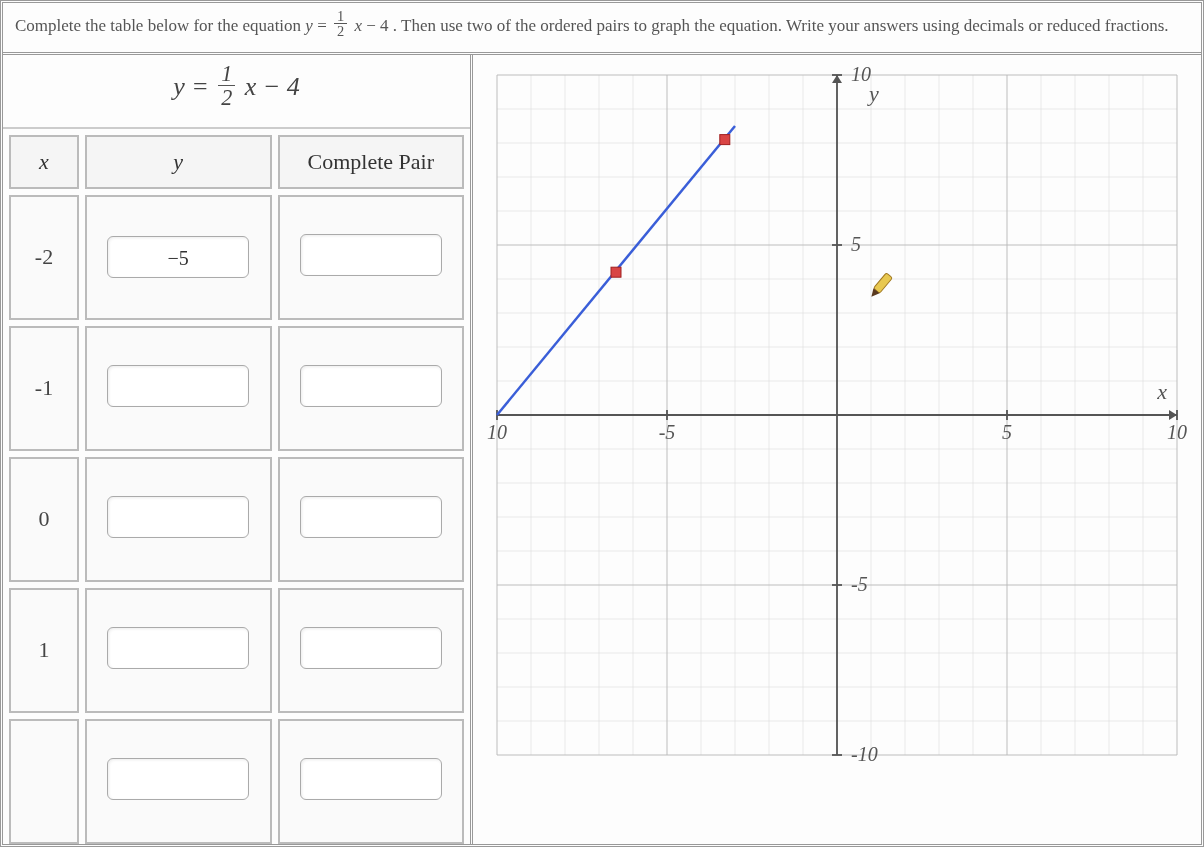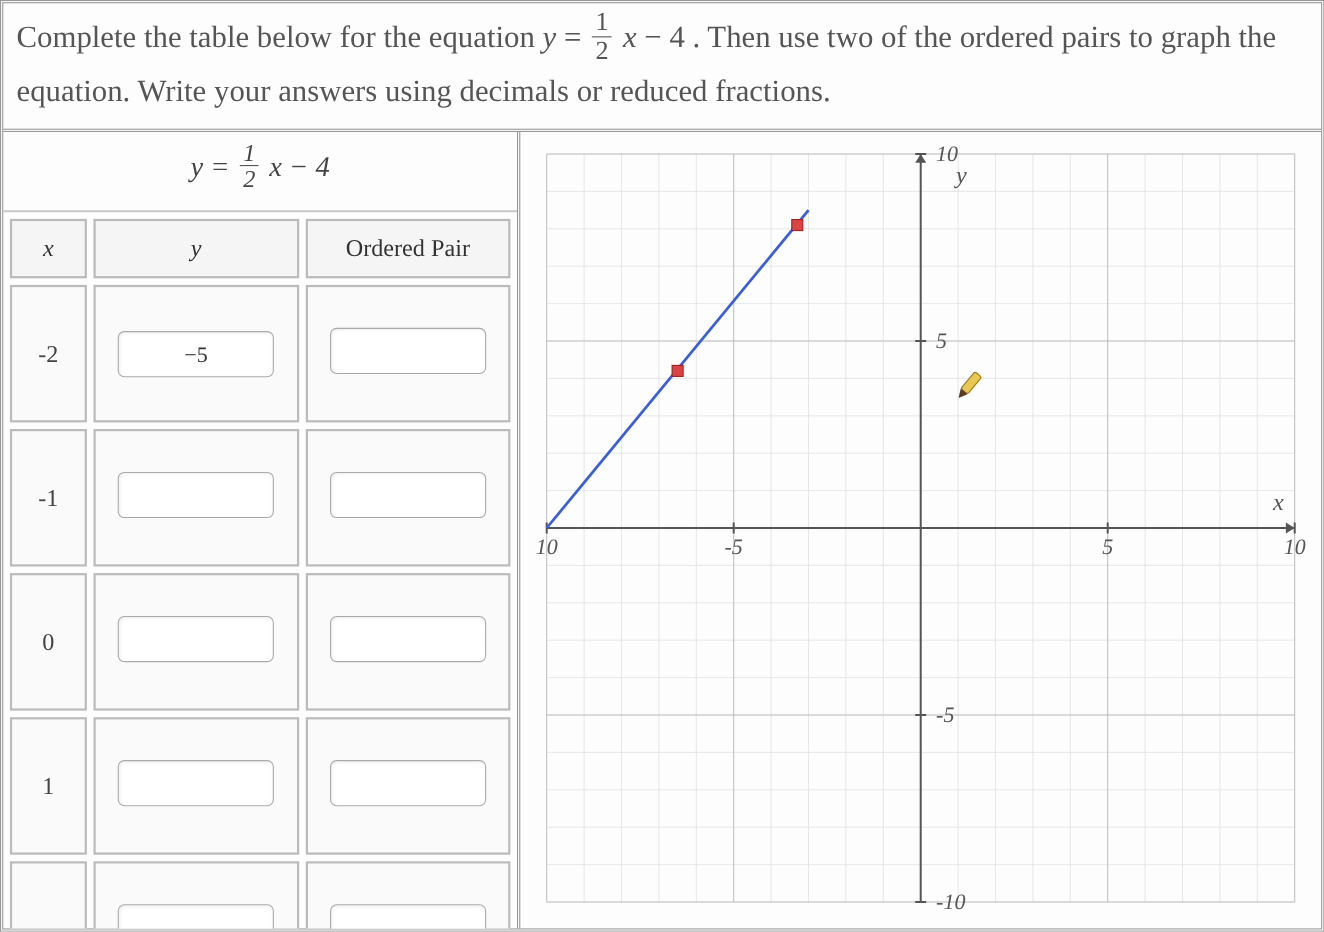--- a/index.html
+++ b/index.html
@@ -18,21 +18,21 @@
     .container {
       border: 3px double #999;
       background: #fdfdfd;
       height: 100%;
       display: flex;
       flex-direction: column;
     }
     .instructions {
       padding: 8px 12px 10px 12px;
       border-bottom: 3px double #999;
-      font-size: 28px;
+      font-size: 17px;
       color: #555;
       line-height: 1.6;
     }
     .fraction {
       display: inline-flex;
       flex-direction: column;
       align-items: center;
       vertical-align: middle;
       font-size: 0.85em;
       margin: 0 3px;
@@ -215,21 +215,21 @@
         <table>
           <colgroup>
             <col style="width:70px">
             <col>
             <col>
           </colgroup>
           <thead>
             <tr>
               <th>x</th>
               <th>y</th>
-              <th style="font-style:normal">Ordered Pair</th>
+              <th style="font-style:normal">Complete Pair</th>
             </tr>
           </thead>
           <tbody id="tbody">
               <tr>
                 <td class="x-col">-2</td>
                 <td class="y-col"><div class="input-box">−5</div></td>
                 <td class="pair-col"><div class="input-box"></div></td>
               </tr>
               <tr>
                 <td class="x-col">-1</td>

